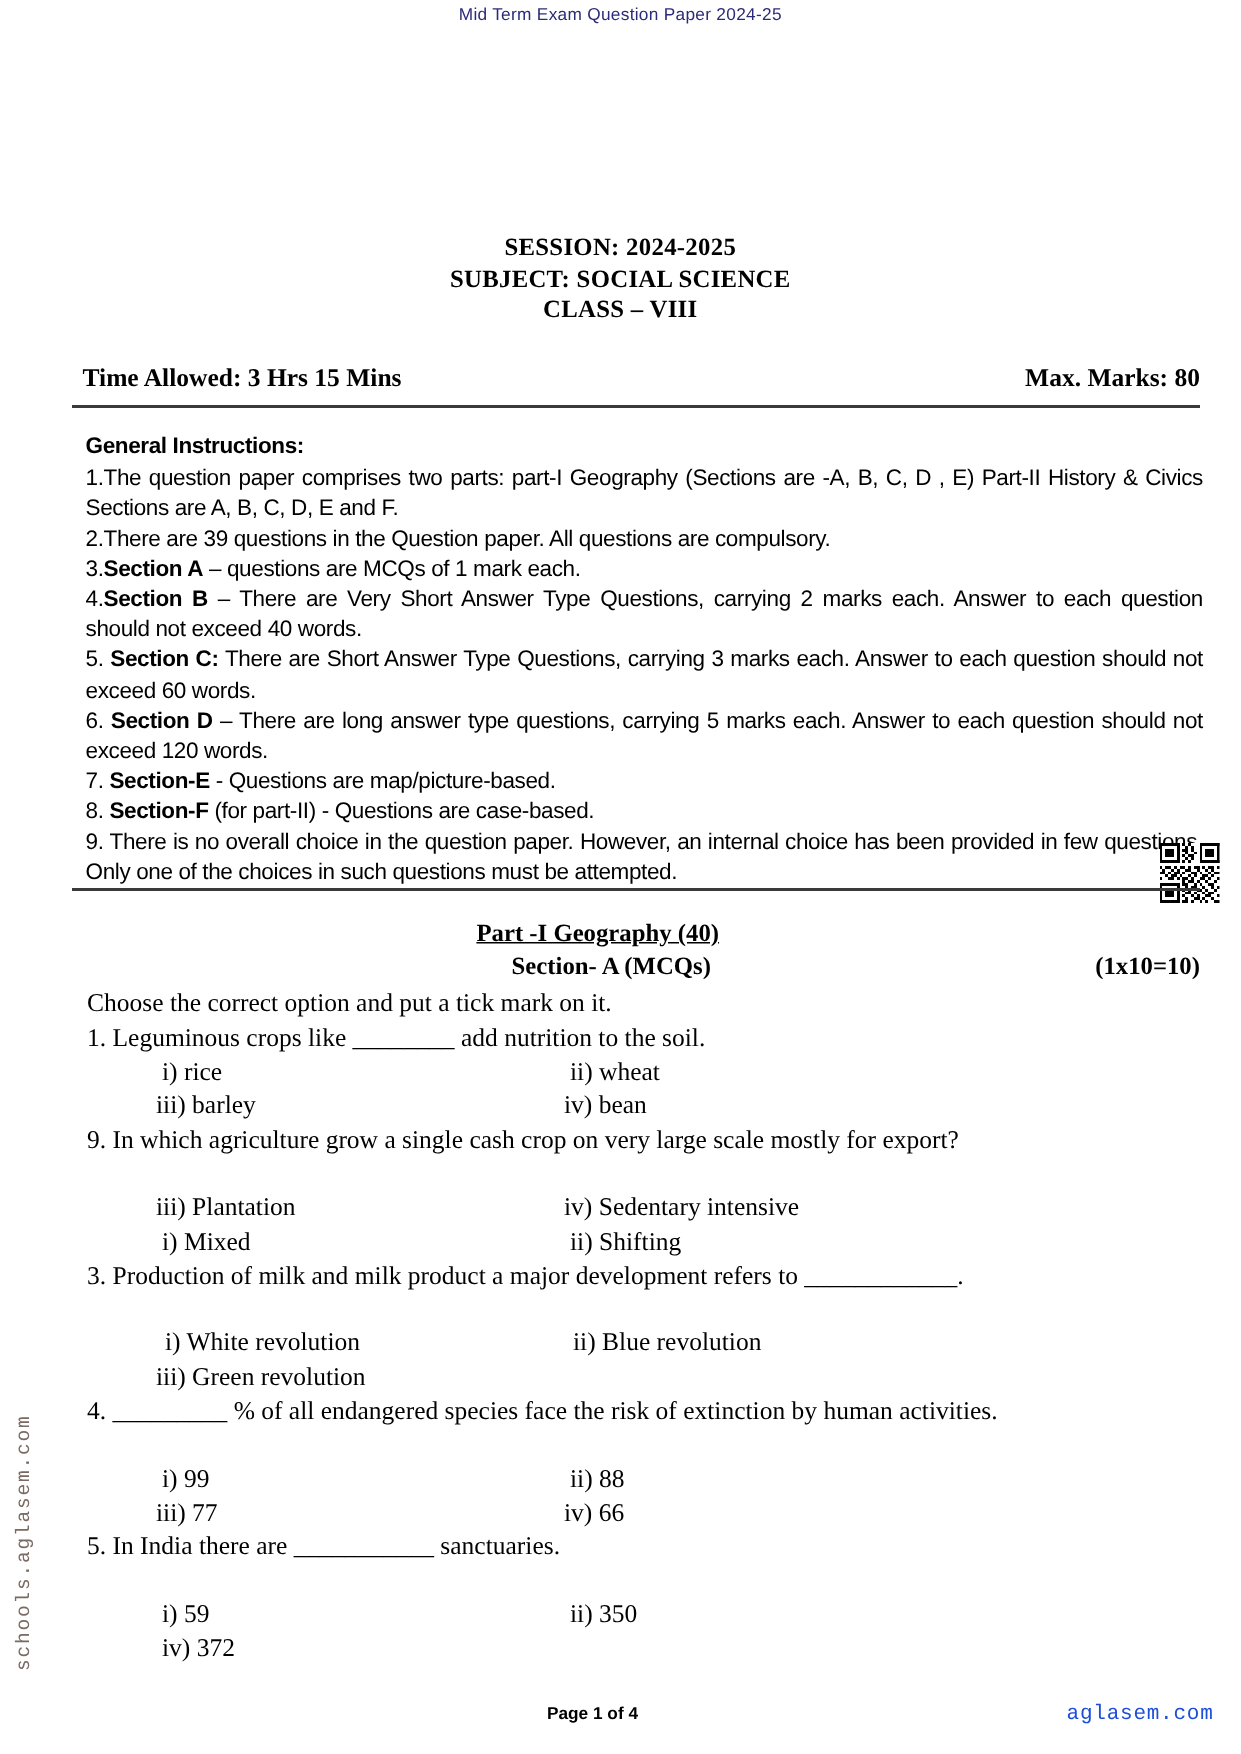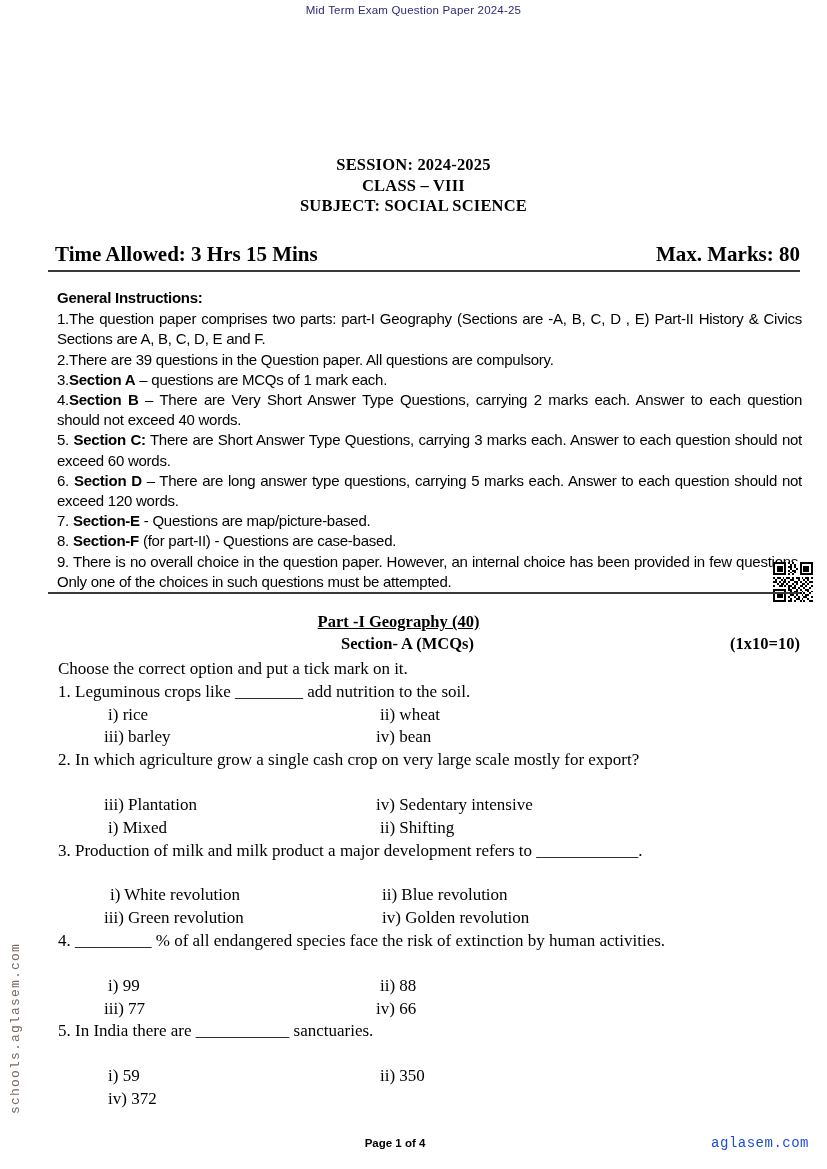--- a/index.html
+++ b/index.html
@@ -52,21 +52,21 @@
 
   .meta-row {
     position: absolute;
     top: 242px;
     left: 55px;
     width: 745px;
     display: flex;
     justify-content: space-between;
     align-items: baseline;
     font-weight: bold;
-    font-size: 21px;
+    font-size: 17px;
   }
 
   .rule {
     position: absolute;
     left: 48px;
     width: 752px;
     height: 0;
     border-top: 2px solid #3a3a3a;
   }
   .rule-top { top: 270px; }
@@ -195,22 +195,22 @@
 </style>
 </head>
 <body>
 
 <div class="scan-header">Mid Term Exam Question Paper 2024-25</div>
 
 <div class="page">
 
   <div class="titles">
     <div>SESSION: 2024-2025</div>
+    <div>SUBJECT: SOCIAL SCIENCE</div>
     <div>CLASS – VIII</div>
-    <div>SUBJECT: SOCIAL SCIENCE</div>
   </div>
 
   <div class="meta-row">
     <div>Time Allowed: 3 Hrs 15 Mins</div>
     <div>Max. Marks: 80</div>
   </div>
 
   <div class="rule rule-top"></div>
 
   <div class="instructions">
@@ -355,40 +355,39 @@
     <p class="q-text">1. Leguminous crops like ________ add nutrition to the soil.</p>
     <div class="opts ind-1">
       <span class="opt-a">i) rice</span>
       <span class="opt-b">ii) wheat</span>
     </div>
     <div class="opts ind-2">
       <span class="opt-a">iii) barley</span>
       <span class="opt-b">iv) bean</span>
     </div>
 
-    <p class="q-text">2. In which agriculture grow a single cash crop on very large scale mostly for export?</p>
+    <p class="q-text">9. In which agriculture grow a single cash crop on very large scale mostly for export?</p>
     <div class="spacer"></div>
     <div class="opts ind-2">
       <span class="opt-a">iii) Plantation</span>
       <span class="opt-b">iv) Sedentary intensive</span>
     </div>
     <div class="opts ind-1">
       <span class="opt-a">i) Mixed</span>
       <span class="opt-b">ii) Shifting</span>
     </div>
 
     <p class="q-text">3. Production of milk and milk product a major development refers to ____________.</p>
     <div class="spacer"></div>
     <div class="opts ind-3">
       <span class="opt-a">i) White revolution</span>
       <span class="opt-b">ii) Blue revolution</span>
     </div>
     <div class="opts ind-2">
       <span class="opt-a">iii) Green revolution</span>
-      <span class="opt-b" style="padding-left:6px;">iv) Golden revolution</span>
     </div>
 
     <p class="q-text">4. _________ % of all endangered species face the risk of extinction by human activities.</p>
     <div class="spacer"></div>
     <div class="opts ind-1">
       <span class="opt-a">i) 99</span>
       <span class="opt-b">ii) 88</span>
     </div>
     <div class="opts ind-2">
       <span class="opt-a">iii) 77</span>

